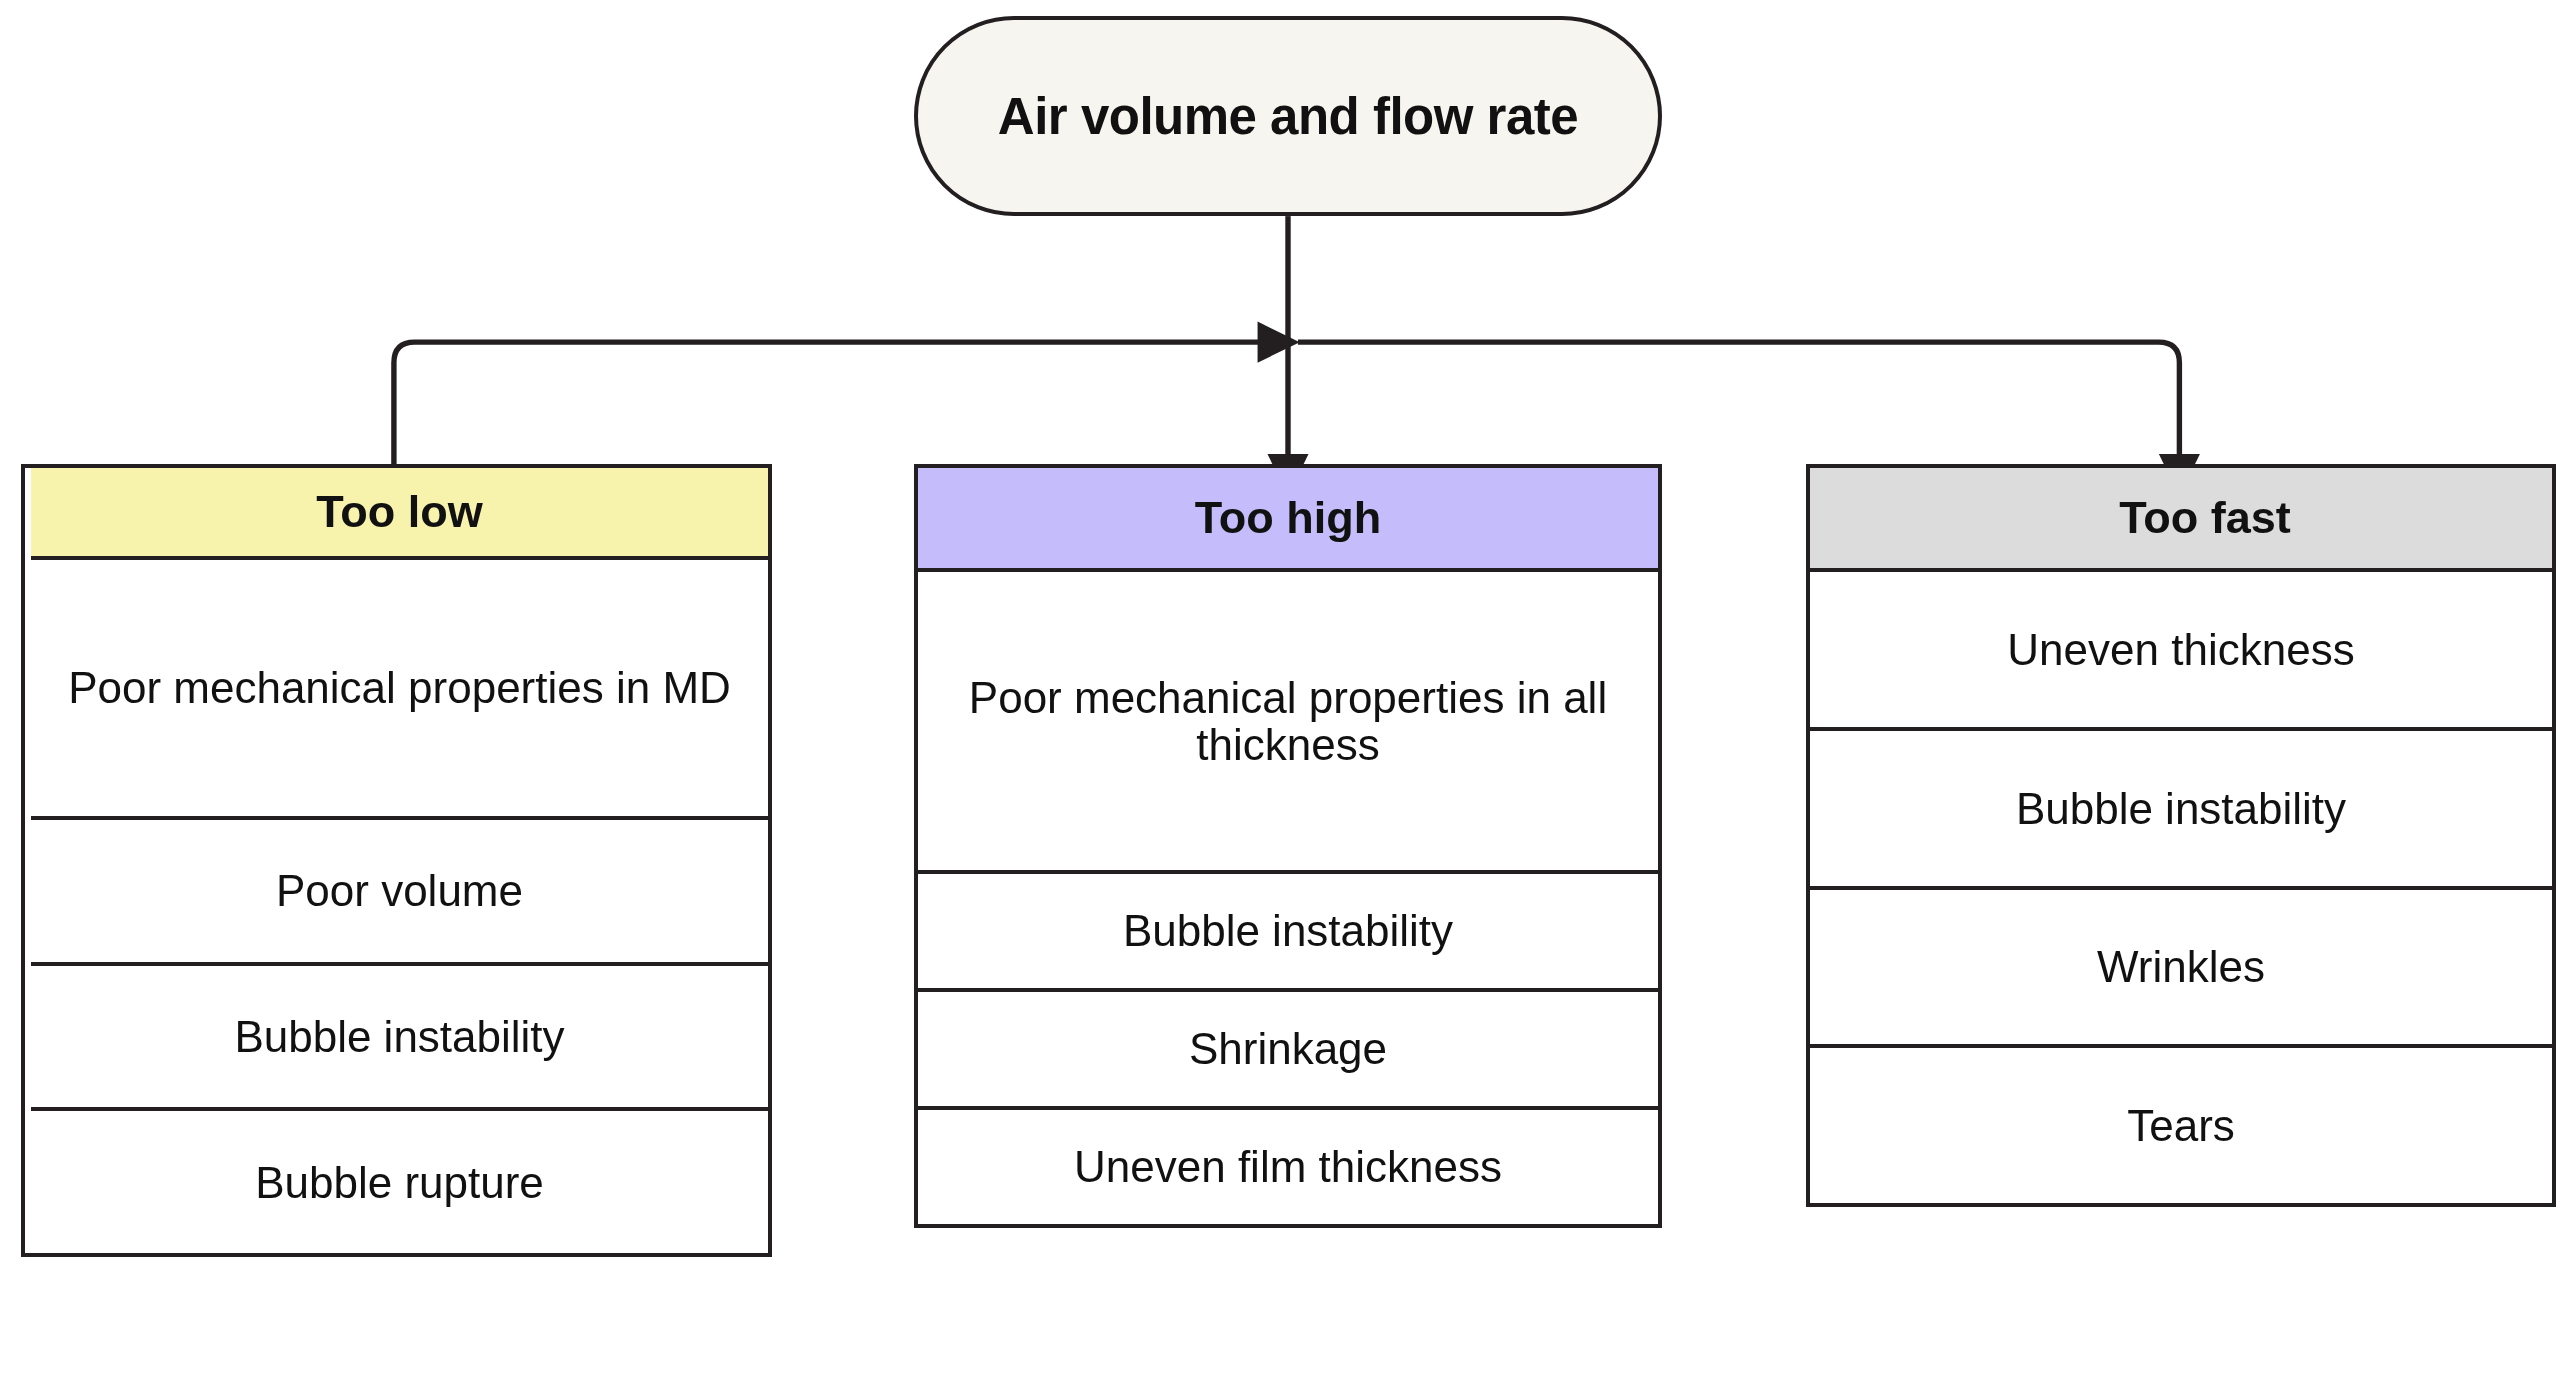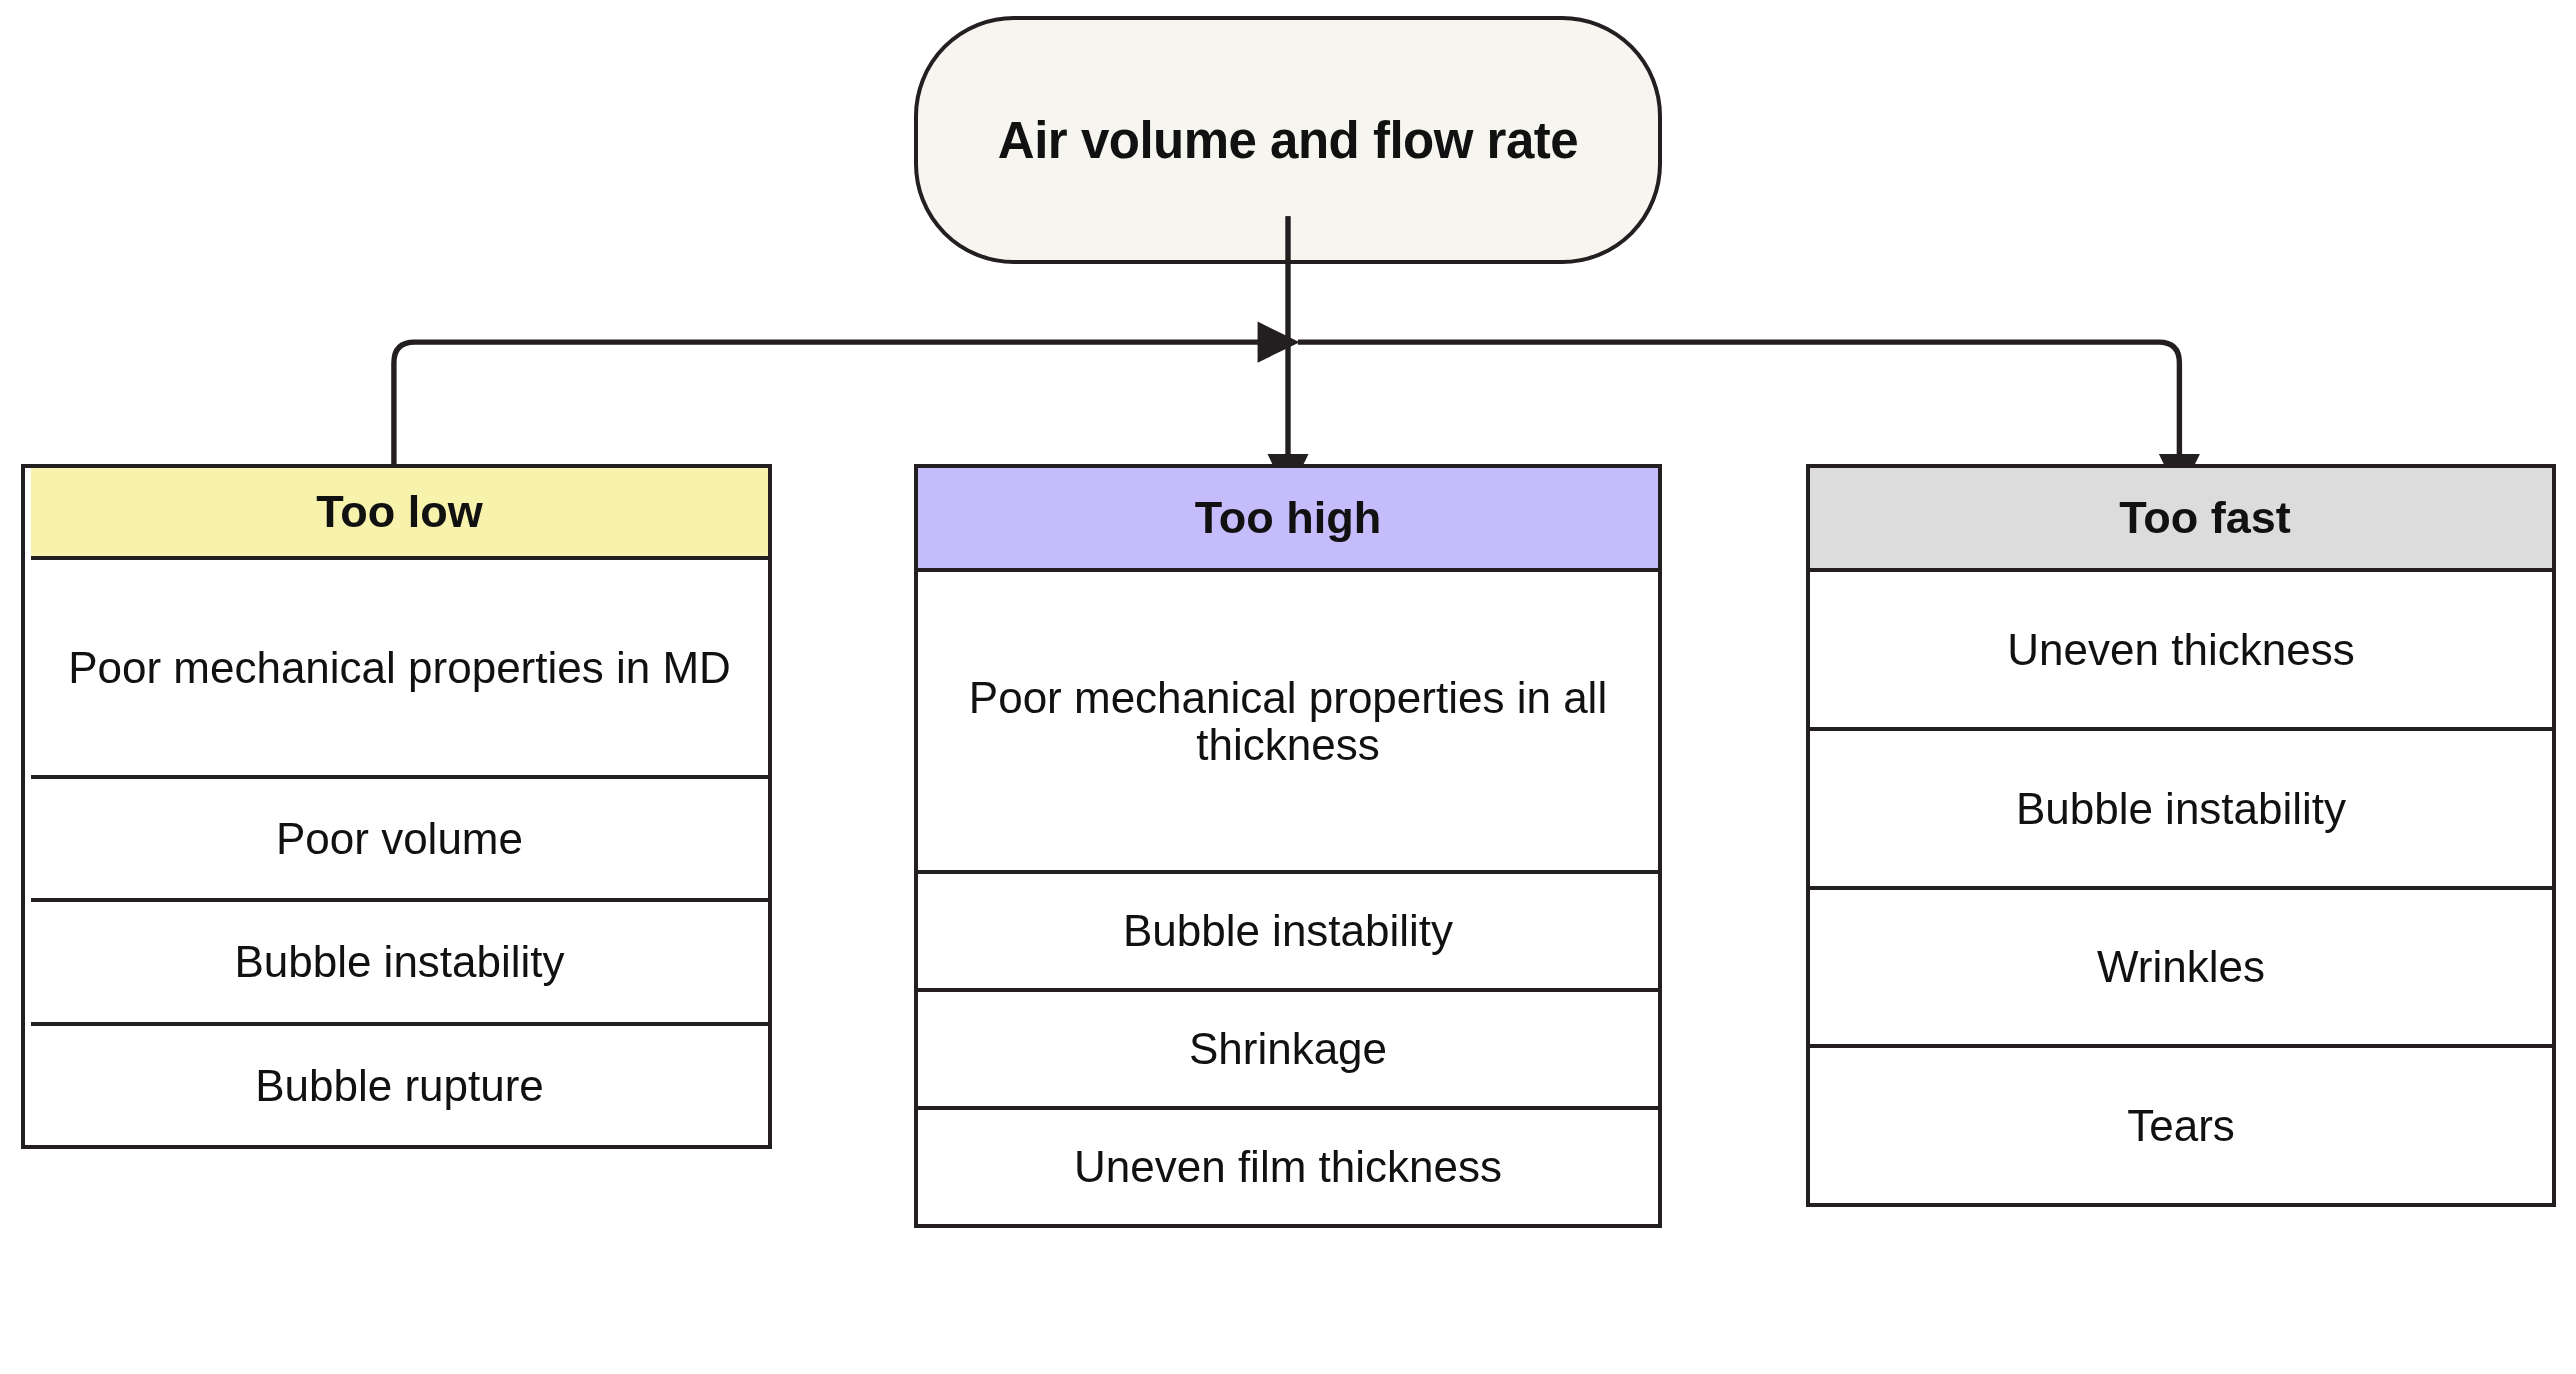--- a/index.html
+++ b/index.html
@@ -18,21 +18,21 @@
     background: #ffffff;
     overflow: hidden;
   }
 
   
   .root-node {
     position: absolute;
     left: 914px;
     top: 16px;
     width: 748px;
-    height: 248px;
+    height: 200px;
     box-sizing: border-box;
     background: #f7f5f0;
     border: 4.5px solid #231f20;
     border-radius: 100px;
     display: flex;
     align-items: center;
     justify-content: center;
     text-align: center;
   }
   .root-label {
@@ -54,21 +54,21 @@
 
   
   .column {
     position: absolute;
     box-sizing: border-box;
     border: 4.5px solid #231f20;
     background: #ffffff;
     display: flex;
     flex-direction: column;
   }
-  .col-low  { left: 21px;   top: 464px; width: 751px; height: 685px; padding-left: 6px; }
+  .col-low  { left: 21px;   top: 464px; width: 751px; height: 793px; padding-left: 6px; }
   .col-high { left: 914px; top: 464px; width: 748px; height: 764px; }
   .col-fast { left: 1806px; top: 464px; width: 750px; height: 743px; }
 
   .col-header {
     box-sizing: border-box;
     display: flex;
     align-items: center;
     justify-content: center;
     text-align: center;
     border-bottom: 4.5px solid #231f20;

